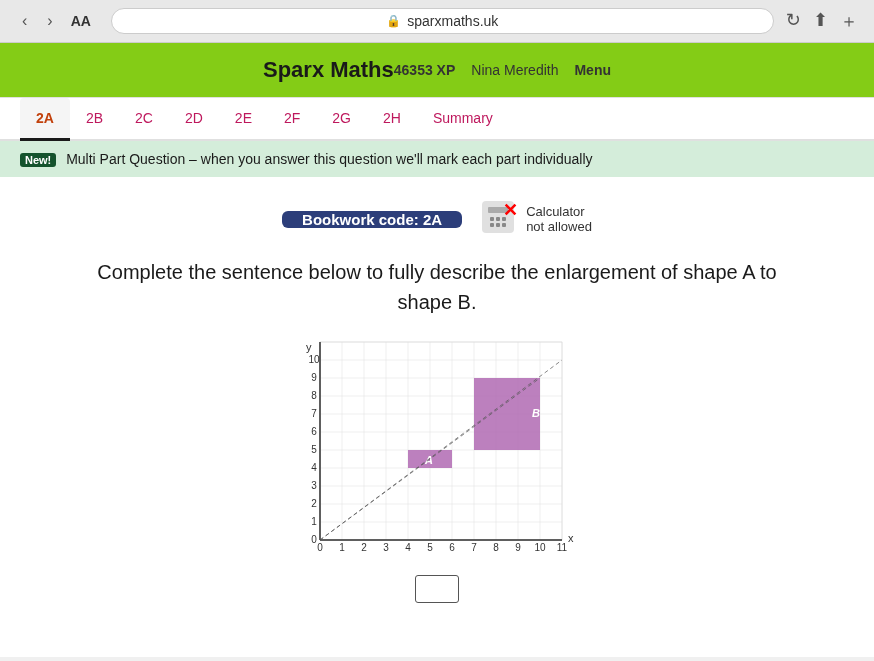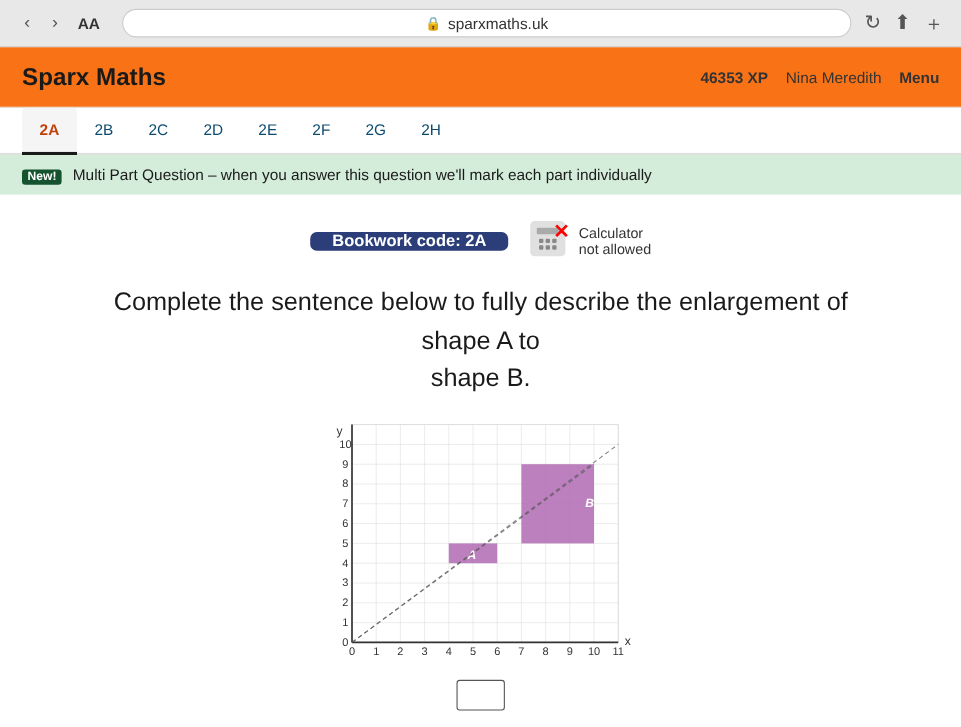--- a/index.html
+++ b/index.html
@@ -22,45 +22,45 @@
     .url-bar {
       flex: 1; background: white; border: 1px solid #ccc; border-radius: 20px;
       padding: 4px 16px; font-size: 14px; color: #333; text-align: center;
       display: flex; align-items: center; justify-content: center; gap: 6px;
     }
     .url-bar .lock-icon { font-size: 12px; color: #555; }
     .browser-actions { display: flex; gap: 12px; font-size: 18px; color: #555; }
 
     
     .app-header {
-      background: #f97316;
+      background: #84cc16;
       padding: 14px 20px;
       display: flex;
       align-items: center;
-      justify-content: space-between;
+      justify-content: center;
       border-bottom: 1px solid #e0e0e0;
     }
     .app-title { font-size: 22px; font-weight: 700; color: #1a1a1a; }
     .header-right { display: flex; align-items: center; gap: 16px; font-size: 14px; color: #333; }
     .xp-badge { font-weight: 600; }
     .menu-btn { font-weight: 600; font-size: 14px; cursor: pointer; }
 
     
     .tab-bar {
       background: white;
       display: flex;
       align-items: center;
       padding: 0 20px;
       border-bottom: 2px solid #e0e0e0;
     }
     .tab {
       padding: 12px 16px;
       font-size: 14px;
       font-weight: 500;
-      color: #0c4a6e;
+      color: #be185d;
       cursor: pointer;
       border-bottom: 3px solid transparent;
       margin-bottom: -2px;
     }
     .tab.active {
       color: #c2410c;
       font-weight: 700;
       border-bottom: 3px solid #1a1a1a;
       background: #f5f5f5;
       border-radius: 4px 4px 0 0;
@@ -138,21 +138,21 @@
       position: absolute;
       top: 0; right: 0;
       color: red;
       font-size: 18px;
       font-weight: 900;
       line-height: 1;
     }
 
     
     .question-text {
-      font-size: 23px;
+      font-size: 20px;
       color: #1a1a1a;
       text-align: center;
       line-height: 1.5;
       margin-bottom: 20px;
       max-width: 680px;
     }
 
     
     .graph-container {
       margin-bottom: 16px;
@@ -210,20 +210,21 @@
 
 <div class="tab-bar">
   <div class="tab active">2A</div>
   <div class="tab">2B</div>
   <div class="tab">2C</div>
   <div class="tab">2D</div>
   <div class="tab">2E</div>
   <div class="tab">2F</div>
   <div class="tab">2G</div>
   <div class="tab">2H</div>
+  <div class="tab">Summary</div>
 </div>
 
 <div class="new-banner">
   <span class="new-badge">New!</span>
   <span>Multi Part Question – when you answer this question we'll mark each part individually</span>
 </div>
 
 <div class="main-content">
 
   <div class="bookwork-row">

